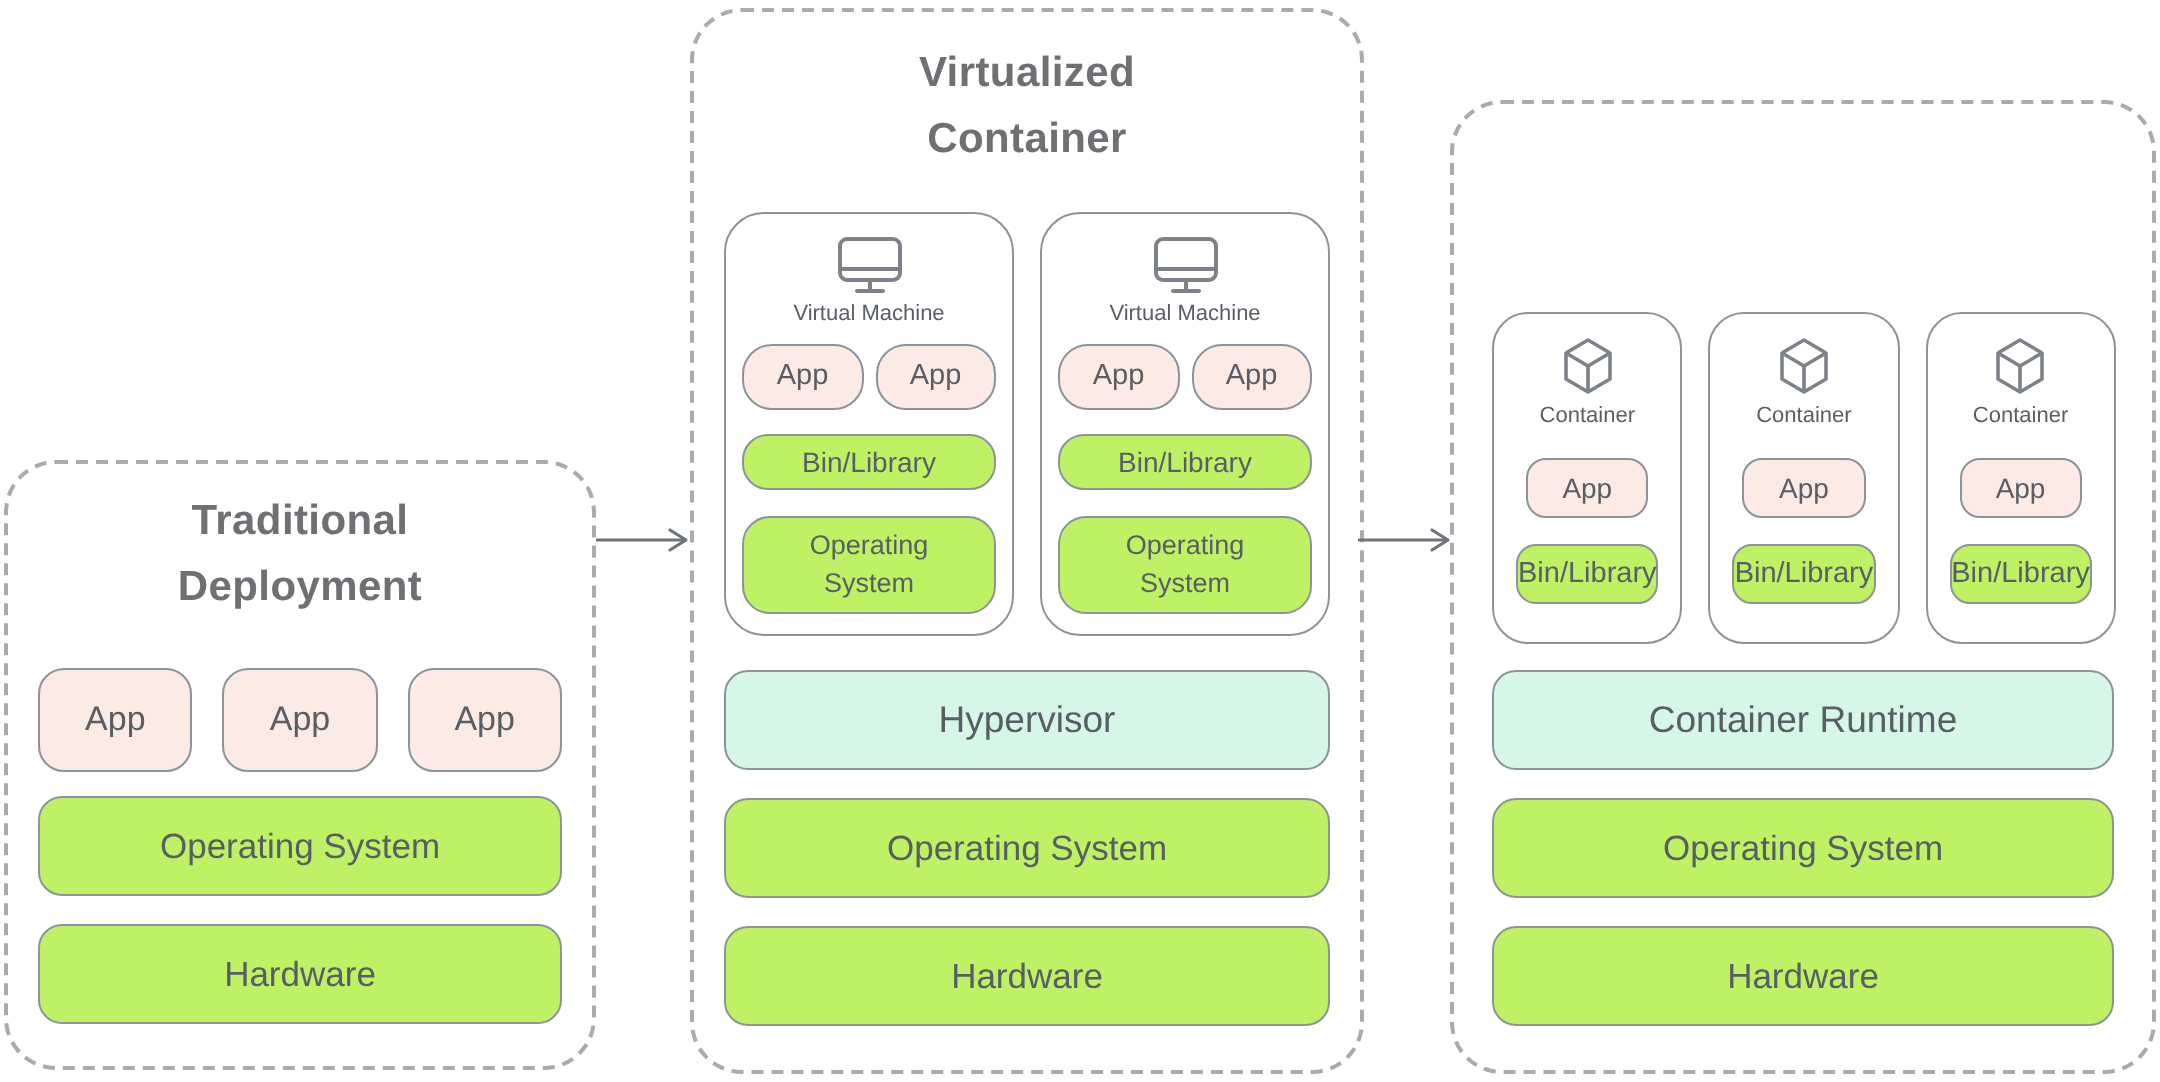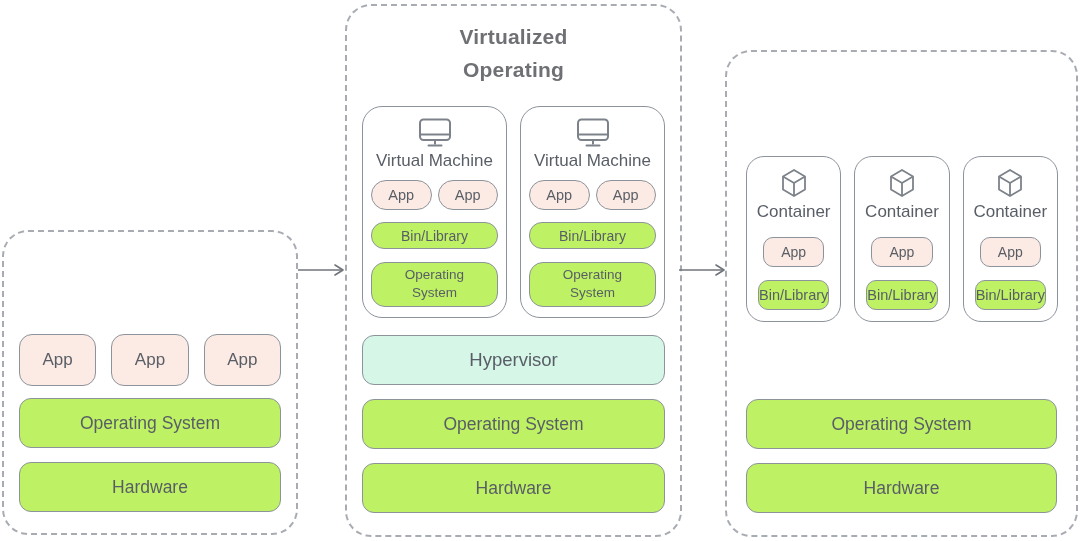--- a/index.html
+++ b/index.html
@@ -52,21 +52,21 @@
 
   
   .apps-row{position:absolute;top:102px;left:15px;right:15px;height:52px;display:flex;gap:15px;}
   .apps-row .box{flex:1;border-radius:13px;font-size:17px;}
 
   
   .vm-row{position:absolute;top:100px;left:15px;right:15px;height:212px;display:flex;gap:13px;}
   .vm-box{flex:1;border:1.5px solid var(--box-border);border-radius:20px;background:#fff;
     box-sizing:border-box;display:flex;flex-direction:column;padding:10px 8px;}
   .icon-wrap{align-self:center;line-height:0;}
-  .unit-label{text-align:center;font-size:17px;margin-top:3px;color:var(--label-text);}
+  .unit-label{text-align:center;font-size:11px;margin-top:3px;color:var(--label-text);}
   .vm-apps{display:flex;gap:6px;margin-top:9px;height:33px;}
   .vm-apps .box{flex:1;border-radius:15px;font-size:14.5px;}
   .vm-bin{margin-top:12px;height:29px;border-radius:13px;font-size:14px;}
   .vm-os{margin-top:13px;height:49px;border-radius:14px;font-size:13.5px;line-height:1.4;}
   .vm-os span{display:inline-block;max-width:74px;}
 
   
   .ct-row{position:absolute;top:104px;left:19px;right:19px;height:166px;display:flex;gap:13px;}
   .ct-box{flex:1;border:1.5px solid var(--box-border);border-radius:18px;background:#fff;
     box-sizing:border-box;display:flex;flex-direction:column;padding:10px 8px;}
@@ -77,38 +77,39 @@
   #arrow-1{left:297px;top:263px;}
   #arrow-2{left:678px;top:263px;}
   svg{display:block;}
 </style>
 </head>
 <body>
 
 <div class="canvas">
 
   <section class="panel" id="panel-traditional">
+    <h2 class="panel-title">Traditional Deployment</h2>
     <div class="apps-row">
       <div class="box pink">App</div>
       <div class="box pink">App</div>
       <div class="box pink">App</div>
     </div>
     <div class="box row r-os1">Operating System</div>
     <div class="box row r-hw1">Hardware</div>
   </section>
 
   <div class="arrow" id="arrow-1">
     <svg width="50" height="14" viewBox="0 0 50 14">
       <line x1="1" y1="7" x2="45" y2="7" stroke="#6f747b" stroke-width="1.6"></line>
       <polyline points="38,2 46,7 38,12" fill="none" stroke="#6f747b" stroke-width="1.6" stroke-linecap="round" stroke-linejoin="round"></polyline>
     </svg>
   </div>
 
   <section class="panel" id="panel-virtualized">
-    <h2 class="panel-title">Virtualized Operating</h2>
+    <h2 class="panel-title">Virtualized Container</h2>
     <div class="vm-row">
 
       <div class="vm-box">
         <span class="icon-wrap">
           <svg width="36" height="31" viewBox="0 0 36 31">
             <rect x="3" y="2.5" width="30" height="20.5" rx="3.5" fill="none" stroke="#7d828a" stroke-width="2"></rect>
             <line x1="3.5" y1="17.5" x2="32.5" y2="17.5" stroke="#7d828a" stroke-width="2"></line>
             <line x1="18" y1="23" x2="18" y2="27.5" stroke="#7d828a" stroke-width="2"></line>
             <line x1="11.5" y1="28.5" x2="24.5" y2="28.5" stroke="#7d828a" stroke-width="2" stroke-linecap="round"></line>
           </svg>
@@ -190,17 +191,18 @@
             <path d="M16 3 L27 9.5 V22.5 L16 29 L5 22.5 V9.5 Z" fill="none" stroke="#7d828a" stroke-width="1.8" stroke-linejoin="round"></path>
             <path d="M5 9.5 L16 16 L27 9.5 M16 16 V29" fill="none" stroke="#7d828a" stroke-width="1.8" stroke-linejoin="round"></path>
           </svg>
         </span>
         <div class="unit-label">Container</div>
         <div class="box pink ct-app">App</div>
         <div class="box ct-bin">Bin/Library</div>
       </div>
 
     </div>
+    <div class="box row mint r-crt">Container Runtime</div>
     <div class="box row r-os3">Operating System</div>
     <div class="box row r-hw3">Hardware</div>
   </section>
 
 </div>
 
 </body></html>

